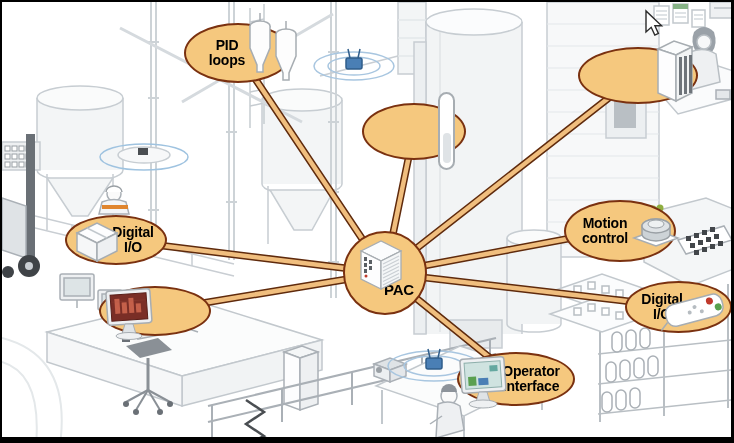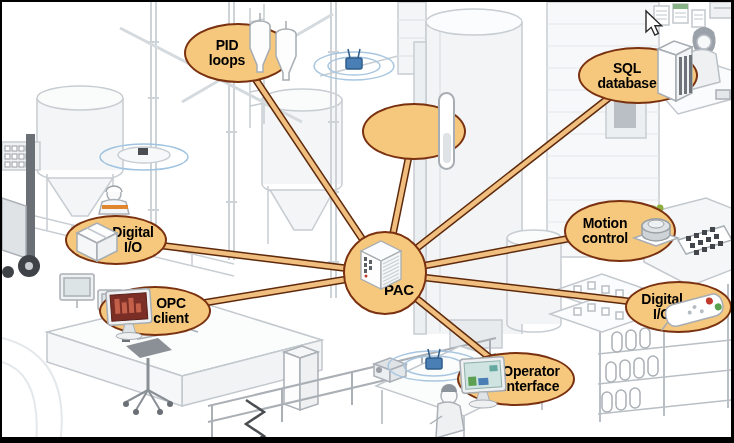--- a/index.html
+++ b/index.html
@@ -397,21 +397,20 @@
     </div>
 
     <div class="node" id="node-analog">
       <svg class="icon" style="left:72px;top:-14px;" width="22" height="84" viewBox="0 0 22 84">
         <rect x="3" y="2" width="15" height="76" rx="7.5" fill="#ffffff" stroke="#a7adb2" stroke-width="2"></rect>
         <rect x="7" y="42" width="8" height="30" rx="4" fill="#dfe3e6"></rect>
       </svg>
     </div>
 
     <div class="node" id="node-sql">
-      <span class="label">SQL database</span>
       <svg class="icon" style="left:72px;top:-10px;" width="50" height="70" viewBox="0 0 50 70">
         <g stroke="#a7adb2" stroke-width="1.5">
           <polygon points="6,10 22,2 40,8 24,16" fill="#fbfcfd"></polygon>
           <polygon points="6,10 24,16 24,62 6,54" fill="#fdfdfe"></polygon>
           <polygon points="24,16 40,8 40,54 24,62" fill="#f1f3f4"></polygon>
           <rect x="27" y="18" width="3" height="38" fill="#6e747a" stroke="none"></rect>
           <rect x="32" y="17" width="3" height="38" fill="#6e747a" stroke="none"></rect>
           <rect x="37" y="16" width="3" height="38" fill="#6e747a" stroke="none"></rect>
         </g>
       </svg>
@@ -451,21 +450,20 @@
           <rect x="11" y="22" width="8" height="9" fill="#5aa050"></rect>
           <rect x="21" y="24" width="10" height="7" fill="#4a7fb5"></rect>
           <rect x="33" y="12" width="8" height="6" fill="#64a8a0"></rect>
         </g>
         <polygon points="22,38 30,38 33,48 19,48" fill="#dfe3e6" stroke="#a7adb2"></polygon>
         <ellipse cx="26" cy="50" rx="14" ry="4" fill="#eef0f2" stroke="#a7adb2"></ellipse>
       </svg>
     </div>
 
     <div class="node" id="node-opc">
-      <span class="label">OPC client</span>
       <svg class="icon" style="left:2px;top:0;" width="56" height="52" viewBox="0 0 56 52">
         <g transform="rotate(-4 26 20)">
           <rect x="4" y="2" width="44" height="34" rx="3" fill="#eef0f2" stroke="#a7adb2" stroke-width="1.5"></rect>
           <rect x="8" y="6" width="36" height="26" fill="#7a2e26" stroke="#5a1f19"></rect>
           <rect x="12" y="10" width="5" height="15" fill="#c4604a"></rect>
           <rect x="19" y="14" width="5" height="11" fill="#c4604a"></rect>
           <rect x="26" y="10" width="5" height="15" fill="#c4604a"></rect>
           <rect x="33" y="16" width="5" height="9" fill="#c4604a"></rect>
           <line x1="9" y1="13" x2="43" y2="13" stroke="#a5554533" stroke-width="1"></line>
         </g>

